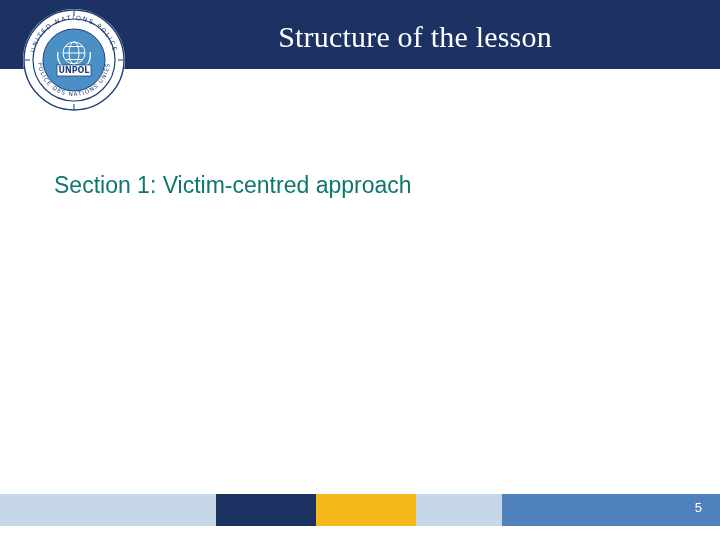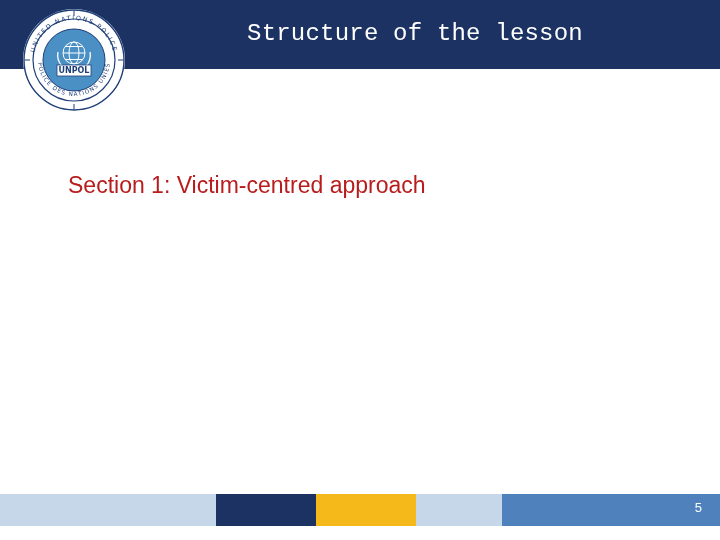--- a/index.html
+++ b/index.html
@@ -30,24 +30,24 @@
     height: 69px;
     background: #1b3263;
   }
   .header-title {
     position: absolute;
     left: 130px;
     top: 20px;
     width: 570px;
     text-align: center;
     color: #ffffff;
-    font-size: 24px;
+    font-size: 30px;
     font-weight: normal;
     letter-spacing: 0.2px;
-    font-family: Liberation Mono, monospace;
+    font-family: Liberation Serif, serif;
     white-space: nowrap;
   }
 
   
   .logo {
     position: absolute;
     left: 22px;
     top: 8px;
     width: 104px;
     height: 104px;
@@ -57,22 +57,22 @@
   
   .content {
     position: absolute;
     left: 0;
     top: 69px;
     width: 720px;
     height: 421px;
   }
   .bullet {
     position: absolute;
-    left: 68px;
-    color: #b91c1c;
+    left: 54px;
+    color: #0f766e;
     font-size: 23px;
     font-family: "Liberation Sans", sans-serif;
     white-space: nowrap;
   }
   .bullet-1 { top: 103px; }
   .bullet-2 { top: 194px; }
 
   
   .footer {
     position: absolute;

